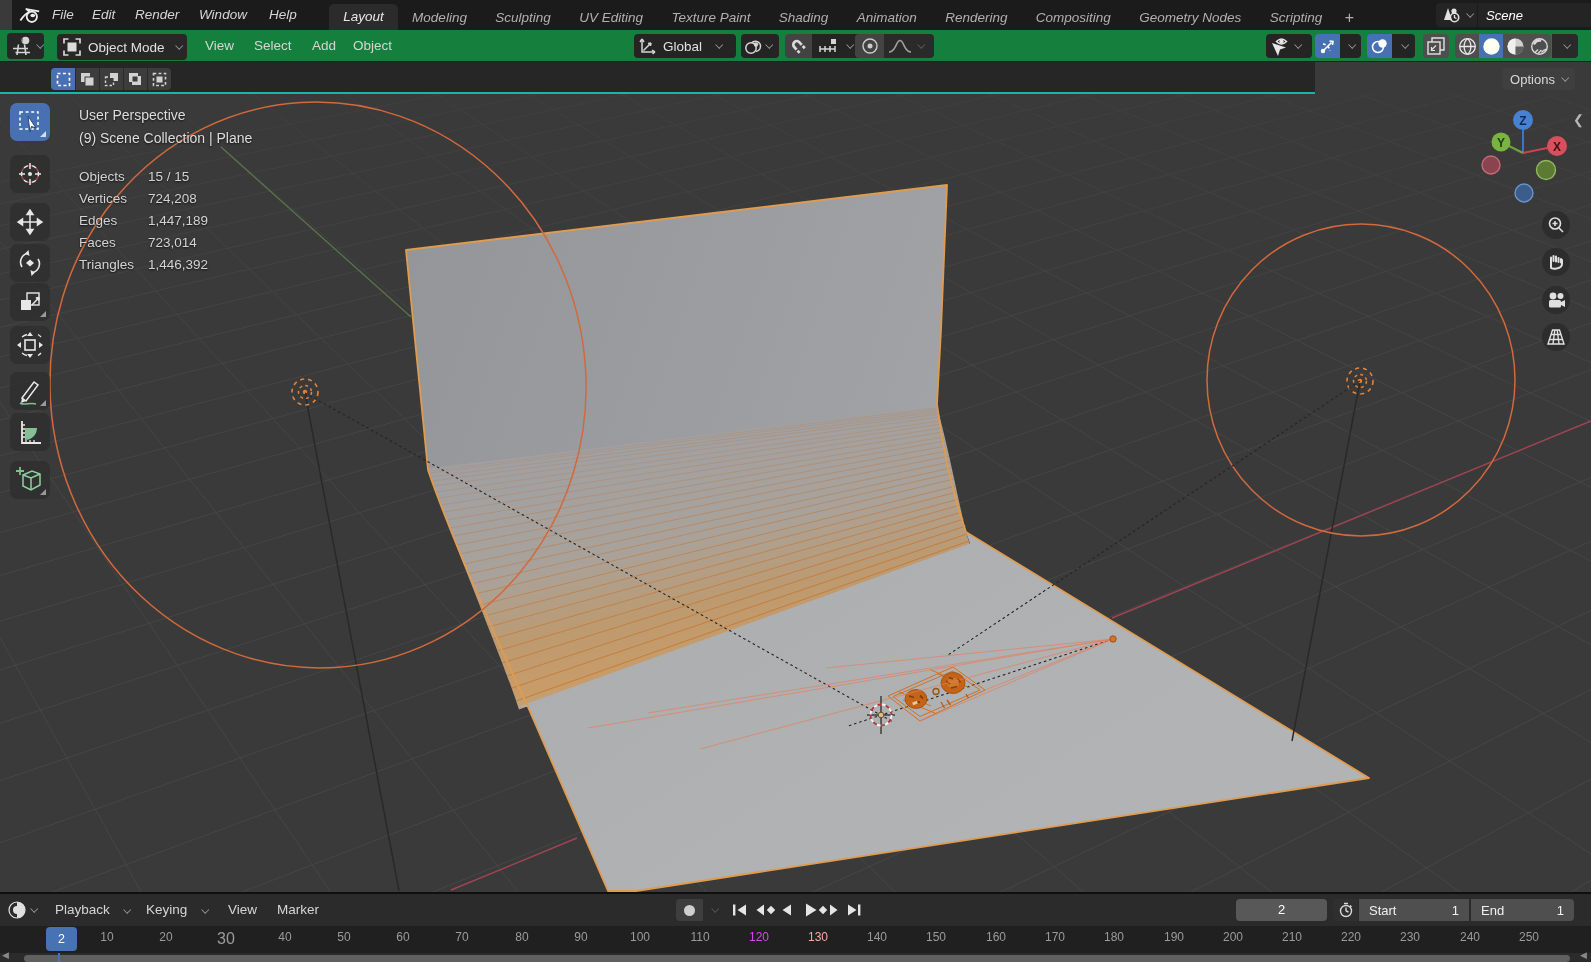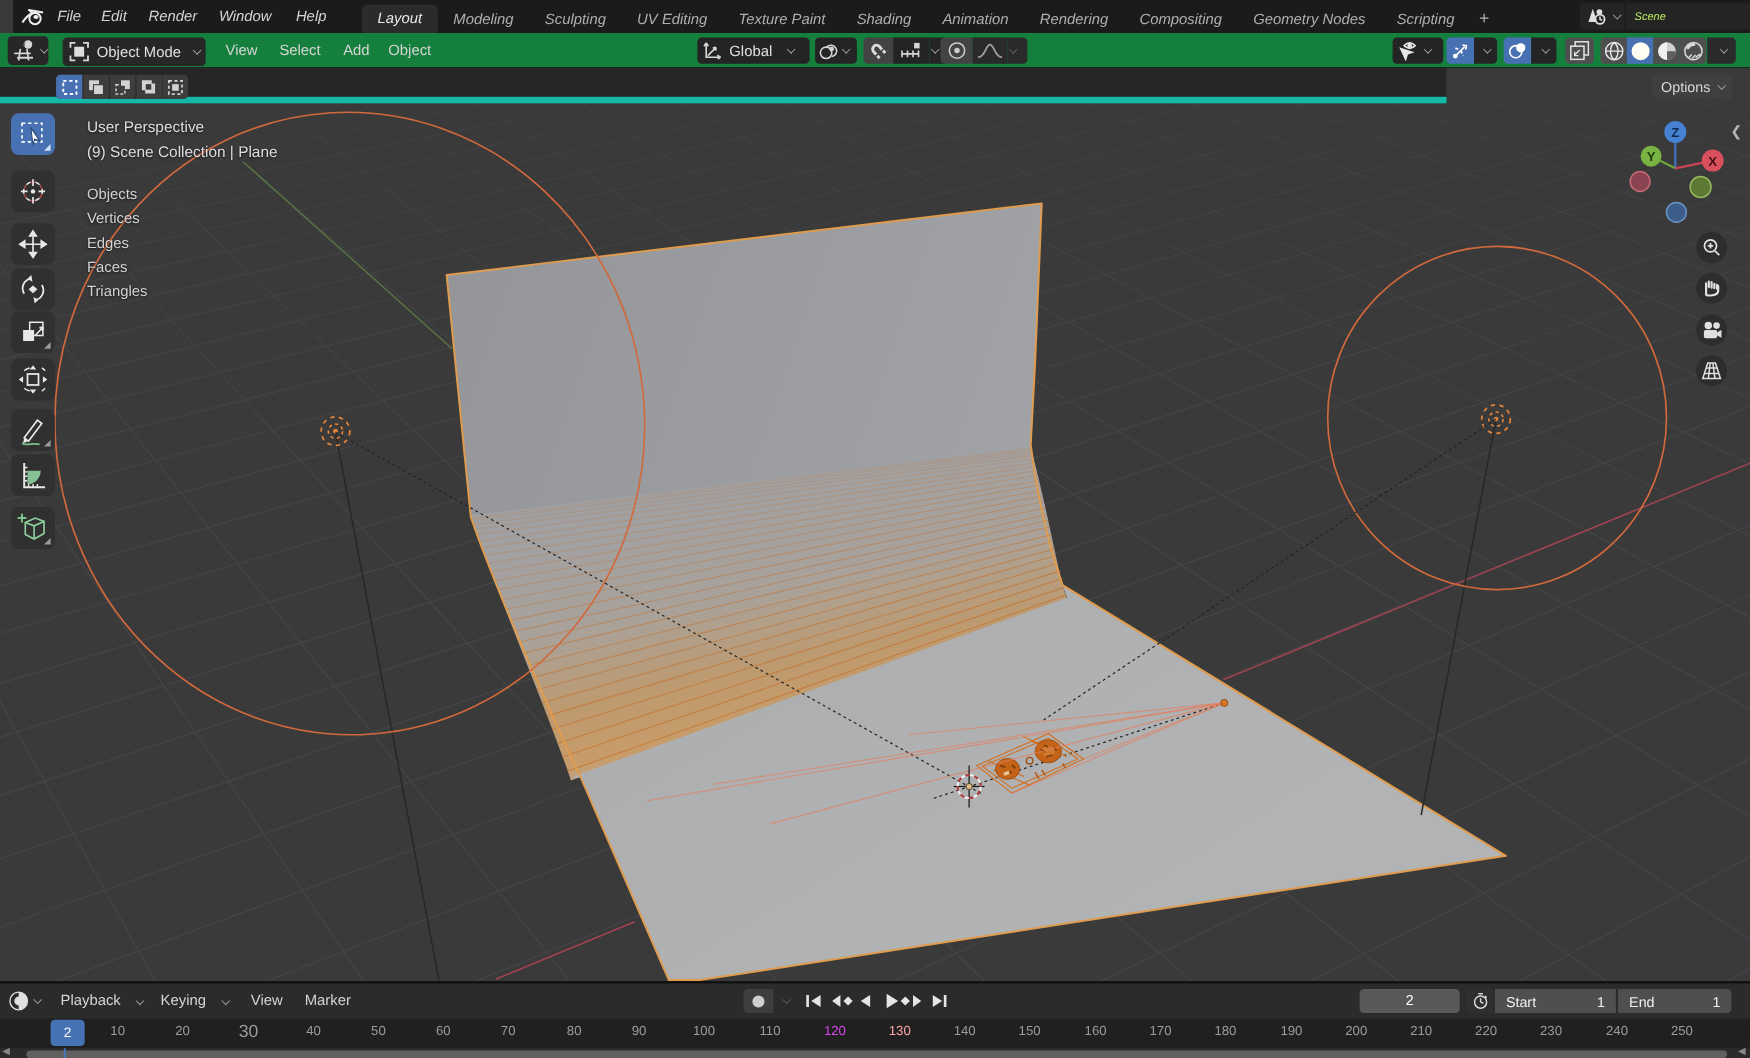--- a/index.html
+++ b/index.html
@@ -1,19 +1,19 @@
 <!DOCTYPE html>
 <html><head><meta charset="utf-8"><style>
 html,body{margin:0;padding:0;width:1591px;height:962px;overflow:hidden;background:#3a3a3a;font-family:"Liberation Sans",sans-serif;}
 *{box-sizing:border-box}
 #root{position:relative;width:1591px;height:962px;}
 .abs{position:absolute}
 #topbar{left:12px;top:0;width:1591px;height:30px;background:#1b1b1b;font-style:italic;}
 #hdr2{left:0;top:30px;width:1591px;height:32px;background:#15803d;border-bottom:1px solid #1f1f1f;}
-#hdr3{left:0;top:62px;width:1315px;height:32px;background:#262626;border-bottom:6px solid #14b8a6;text-align:center;}
+#hdr3{left:0;top:62px;width:1315px;height:32px;background:#262626;border-bottom:2px solid #14b8a6;text-align:center;}
 #tl{left:0;top:892px;width:1591px;height:70px;background:#2b2b2b;border-top:2px solid #0f0f0f;}
 .menu{color:#d5d5d5;font-size:13.5px;line-height:30px;}
 .tab{color:#b0b0b0;font-size:13.5px;line-height:27px;height:26px;border-radius:5px 5px 0 0;padding:0 14.2px;top:4px;}
 .tab.act{background:#2b2b2b;color:#e8e8e8;}
 .caret{display:inline-block;width:7px;height:7px;border-right:1.6px solid #a6a6a6;border-bottom:1.6px solid #a6a6a6;transform:rotate(45deg) scale(.8) translateY(-3px);vertical-align:middle;}
 .toolbtn{width:40px;height:38px;background:#2e2e2ecc;border-radius:7px;}
 .toolbtn.act{background:#4771b3;}
 .statlbl{color:#d3d3d3;font-size:13.5px;text-shadow:0 1px 2px rgba(0,0,0,.7);}
 </style></head>
 <body>
@@ -228,21 +228,21 @@
   </div>
   <div class="abs" style="left:1424px;top:3px;width:167px;height:24px;background:#242424;border-radius:4px;display:flex;align-items:center">
     <svg style="margin-left:6px" width="20" height="18" viewBox="0 0 20 18">
           <path d="M6,2 L10,14 L2,14 Z" fill="#e0e0e0"></path>
           <circle cx="12" cy="5" r="2.6" fill="#e0e0e0"></circle>
           <circle cx="12.5" cy="11.5" r="4.2" fill="none" stroke="#e0e0e0" stroke-width="1.6"></circle>
           <path d="M12.5,9 L12.5,11.5 L14.5,12.5" stroke="#e0e0e0" stroke-width="1.3" fill="none"></path>
         </svg>
     <span class="caret" style="margin-left:3px"></span>
     <div style="width:1px;height:24px;background:#1a1a1a;margin-left:5px"></div>
-    <span style="color:#bef264;font-size:10px;margin-left:8px">Scene</span>
+    <span style="color:#ffffff;font-size:13px;margin-left:8px">Scene</span>
   </div>
 </div>
 <div id="hdr2" class="abs">
   <div class="abs" style="left:7px;top:3px;width:37px;height:26px;background:#272727;border-radius:4px;display:flex;align-items:center">
   <svg style="margin-left:4px" width="22" height="20" viewBox="0 0 22 20">
     <g stroke="#d5d5d5" stroke-width="1.6" fill="none">
             <path d="M2,12.5 L17,12.5 M4.5,16.5 L19,16.5 M7.5,8.5 L6,19 M13.5,8.5 L15,19"></path>
           </g>
     <circle cx="14.5" cy="4.5" r="3.8" fill="#d5d5d5"></circle>
           <path d="M11.5,2.5 A3.8,3.8 0 0 0 11.2,6" stroke="#7a7a7a" stroke-width="1.4" fill="none"></path>
@@ -495,20 +495,21 @@
             <path d="M13,14 L22,10 L30,13 L30,24 L21,29 L13,25 Z"></path>
             <path d="M13,14 L21,17 L30,13 M21,17 L21,29"></path>
           </g>
           <path d="M10,6 v8 M6,10 h8" stroke="#7dc08a" stroke-width="1.8"></path>
           <path d="M36,34 l0,-6 l-6,6 z" fill="#9a9a9a"></path>
         </svg></div>
 </div>
 <div class="abs statlbl" style="left:79px;top:107px;font-size:14px;color:#dedede">User Perspective</div>
 <div class="abs statlbl" style="left:79px;top:130px;font-size:14px;color:#dedede">(9) Scene Collection | Plane</div>
 <div class="abs statlbl" style="left:79px;top:166px;line-height:22px">Objects<br>Vertices<br>Edges<br>Faces<br>Triangles</div>
+<div class="abs statlbl" style="left:148px;top:166px;line-height:22px">15 / 15<br>724,208<br>1,447,189<br>723,014<br>1,446,392</div>
 <svg class="abs" style="left:1466px;top:100px" width="120" height="110" viewBox="0 0 120 110">
   <g stroke-width="2">
         <line x1="57" y1="53" x2="57" y2="20" stroke="#3f74c4"></line>
         <line x1="57" y1="53" x2="35" y2="42" stroke="#6ba53c"></line>
         <line x1="57" y1="53" x2="91" y2="46" stroke="#cc4452"></line>
       </g>
   <circle cx="57" cy="20" r="10" fill="#4781d2"></circle>
       <text x="57" y="24.5" font-size="12" font-weight="bold" fill="#0e2a50" text-anchor="middle" font-family="Liberation Sans">Z</text>
   <circle cx="35" cy="42" r="9.5" fill="#79b442"></circle>
       <text x="35" y="46.5" font-size="12" font-weight="bold" fill="#233c0e" text-anchor="middle" font-family="Liberation Sans">Y</text>

